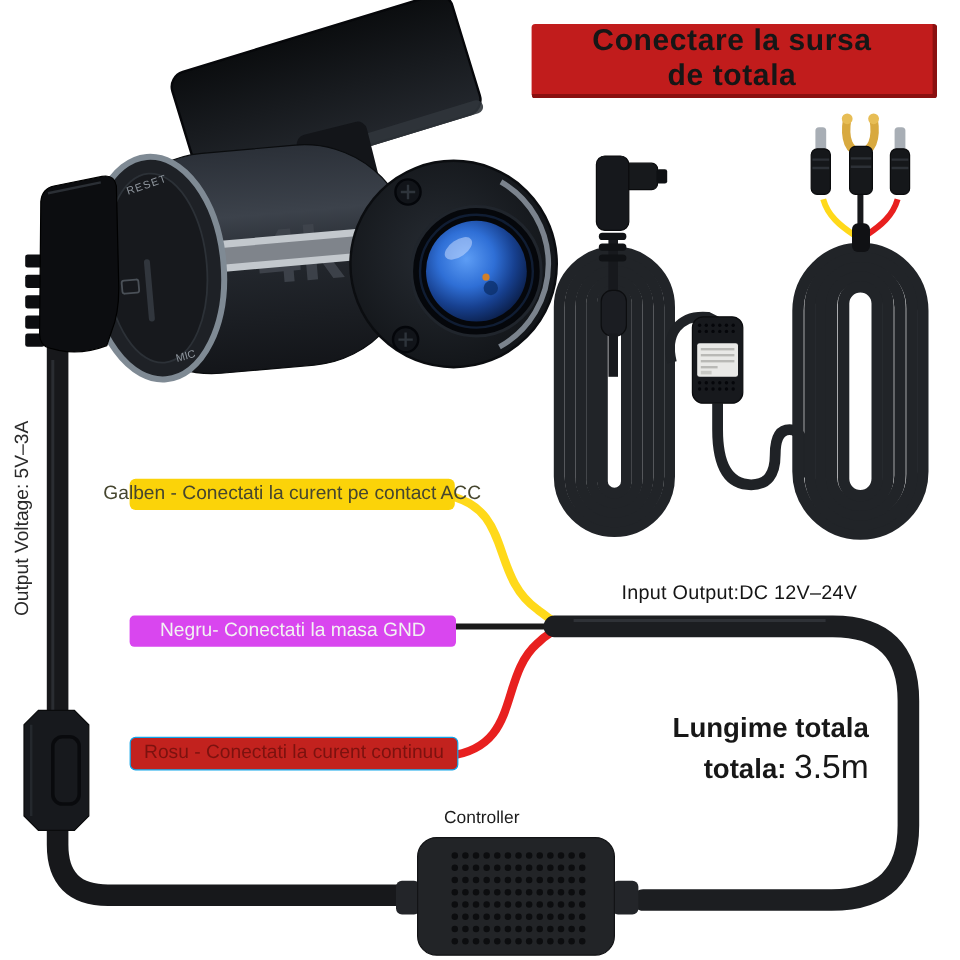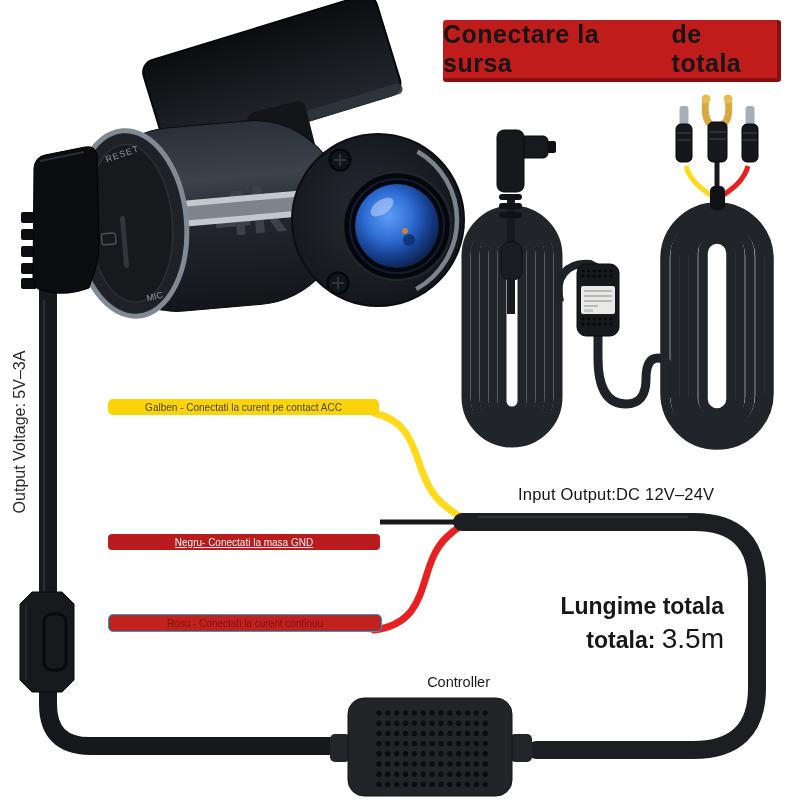--- a/index.html
+++ b/index.html
@@ -2,39 +2,39 @@
 <html><head>
 <meta charset="utf-8">
 <style>
   html,body{margin:0;padding:0;background:#ffffff;}
   .stage{position:relative;width:800px;height:800px;background:#ffffff;overflow:hidden;
          font-family:"Liberation Sans", sans-serif;}
   .stage svg{position:absolute;left:0;top:0;}
 
   .banner{position:absolute;left:443px;top:20px;width:334px;height:58px;
           background:#c11c1c;border-right:4px solid #8a1010;border-bottom:4px solid #8a1010;
-          border-radius:3px;display:flex;flex-direction:row;justify-content:center;align-items:center;
+          border-radius:3px;display:flex;flex-direction:column;justify-content:center;align-items:center;
           font-weight:bold;font-size:25px;line-height:1.18;color:#161616;letter-spacing:.5px;}
 
   .out-volt{position:absolute;left:-71px;top:421px;width:185px;height:22px;
             transform:rotate(-90deg);text-align:center;font-size:16px;color:#2a2a2a;white-space:nowrap;}
 
-  .tag{position:absolute;height:16px;display:flex;align-items:center;justify-content:center;
-       font-size:10px;border-radius:5px;white-space:nowrap;}
+  .tag{position:absolute;height:26px;display:flex;align-items:center;justify-content:center;
+       font-size:16px;border-radius:5px;white-space:nowrap;}
   .tag-yellow{left:108px;top:399px;width:271px;background:#fbd309;color:#46462f;}
-  .tag-black{left:108px;top:534px;width:272px;background:#b91c1c;color:#f2f2f2;border-radius:4px;text-decoration:underline;}
+  .tag-black{left:108px;top:513px;width:272px;background:#d946ef;color:#f2f2f2;border-radius:4px;}
   .tag-red{left:108px;top:614px;width:272px;background:#c2221e;color:#7c120f;border:1px solid #0ea5e9;}
 
   .input-volt{position:absolute;left:518px;top:485px;font-size:16.5px;color:#161616;letter-spacing:.2px;}
 
   .length{position:absolute;left:492px;top:592px;width:232px;text-align:right;
           font-weight:bold;font-size:23px;color:#171717;line-height:1.25;}
   .length .val{font-weight:normal;font-size:28px;}
 
-  .controller-label{position:absolute;left:370px;top:674px;width:120px;text-align:right;
+  .controller-label{position:absolute;left:370px;top:674px;width:120px;text-align:left;
                     font-size:14.5px;color:#1b1b1b;}
 </style>
 </head>
 <body>
 
 <div class="stage">
 
 <svg width="800" height="800" viewBox="0 0 800 800">
   <defs>
     <linearGradient id="gBody" x1="0" y1="0" x2="0" y2="1">

